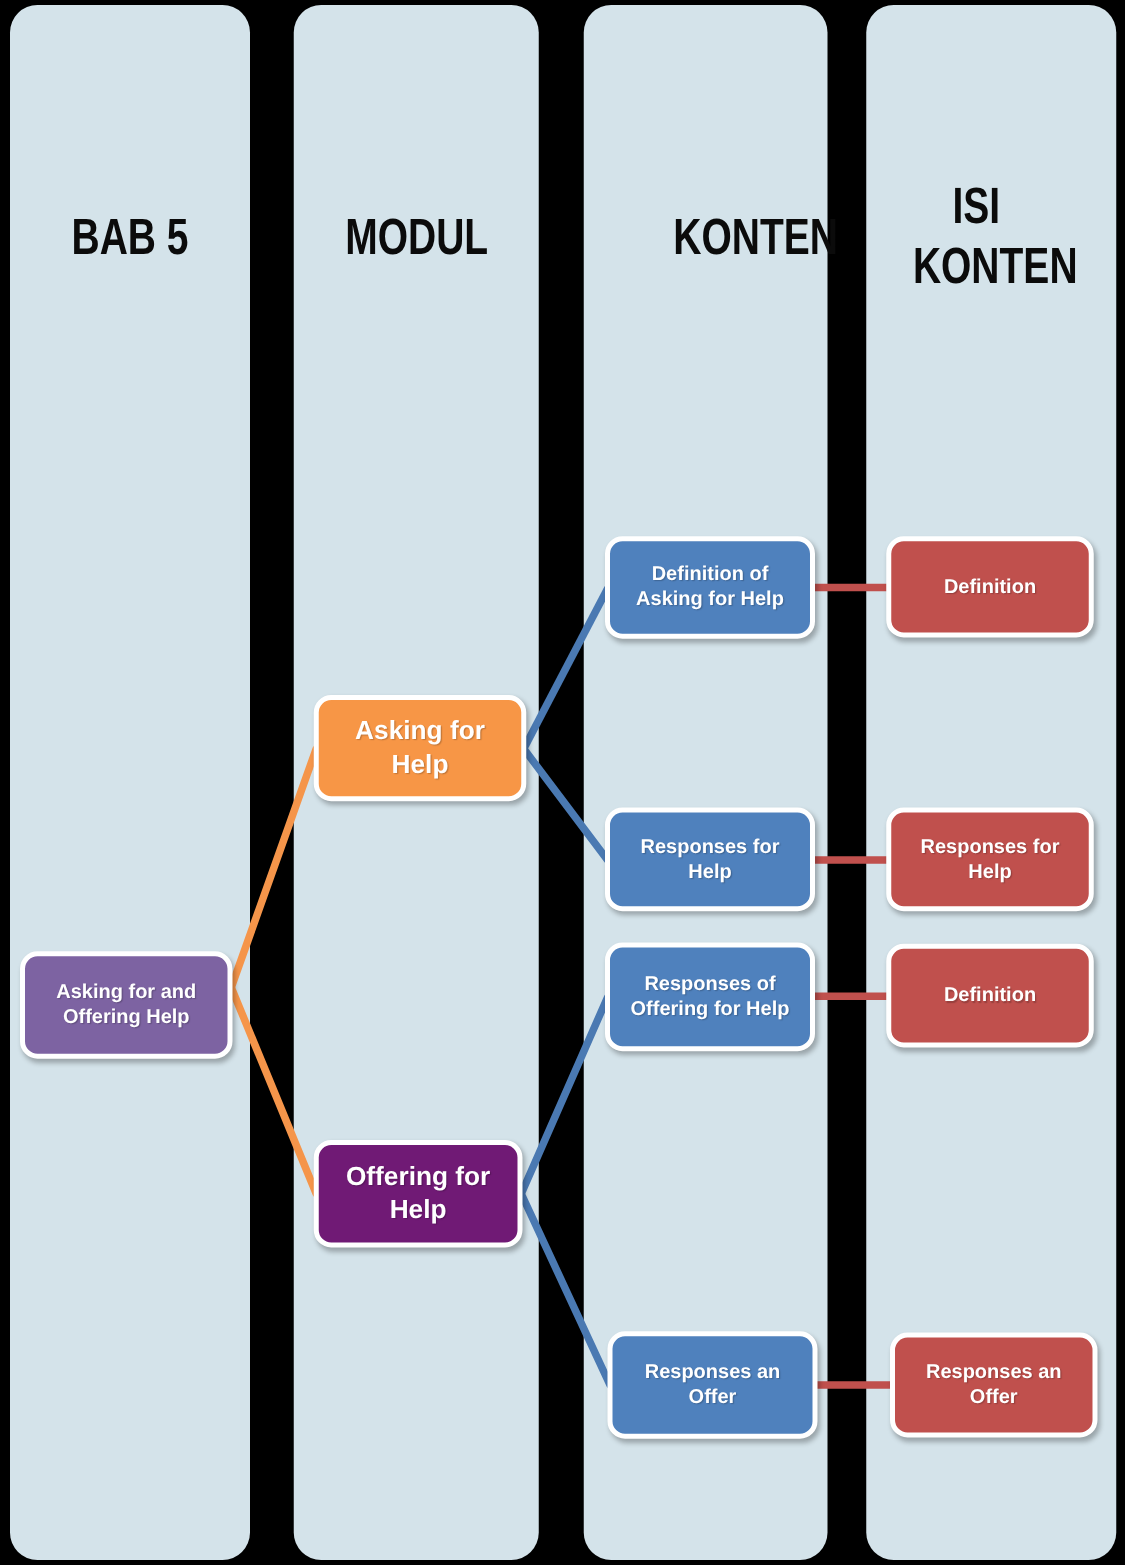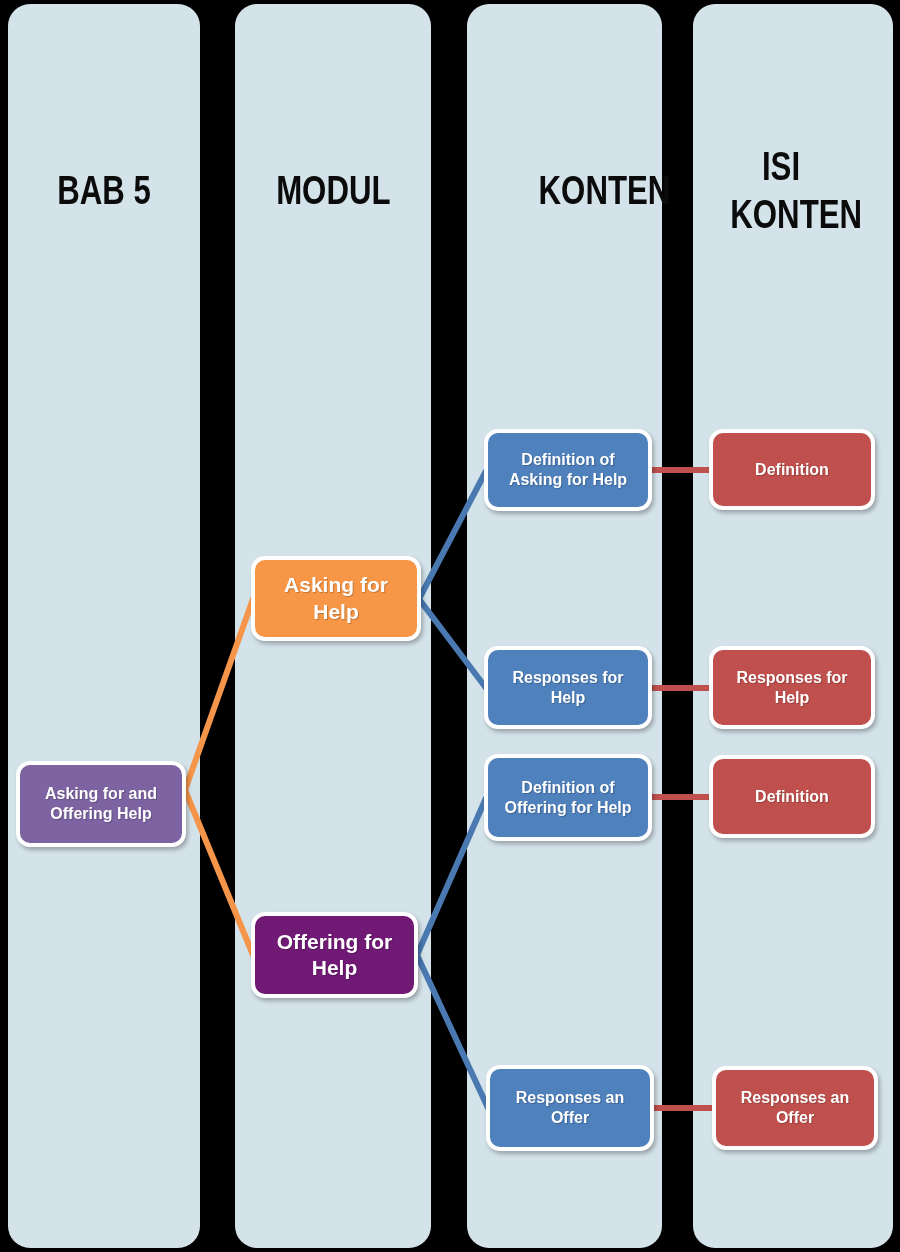--- a/index.html
+++ b/index.html
@@ -136,21 +136,21 @@
     <span>Offering for Help</span>
   </div>
 
   <div class="node node-k1" style="background-color: rgb(79, 129, 189);">
     <span>Definition of Asking for Help</span>
   </div>
   <div class="node node-k2" style="background-color: rgb(79, 129, 189);">
     <span>Responses for Help</span>
   </div>
   <div class="node node-k3" style="background-color: rgb(79, 129, 189);">
-    <span>Definition of Offering for Help</span>
+    <span>Responses of Offering for Help</span>
   </div>
   <div class="node node-k4" style="background-color: rgb(79, 129, 189);">
     <span>Responses an Offer</span>
   </div>
 
   <div class="node node-i1" style="background-color: rgb(192, 80, 77);">
     <span>Definition</span>
   </div>
   <div class="node node-i2" style="background-color: rgb(192, 80, 77);">
     <span>Responses for Help</span>

